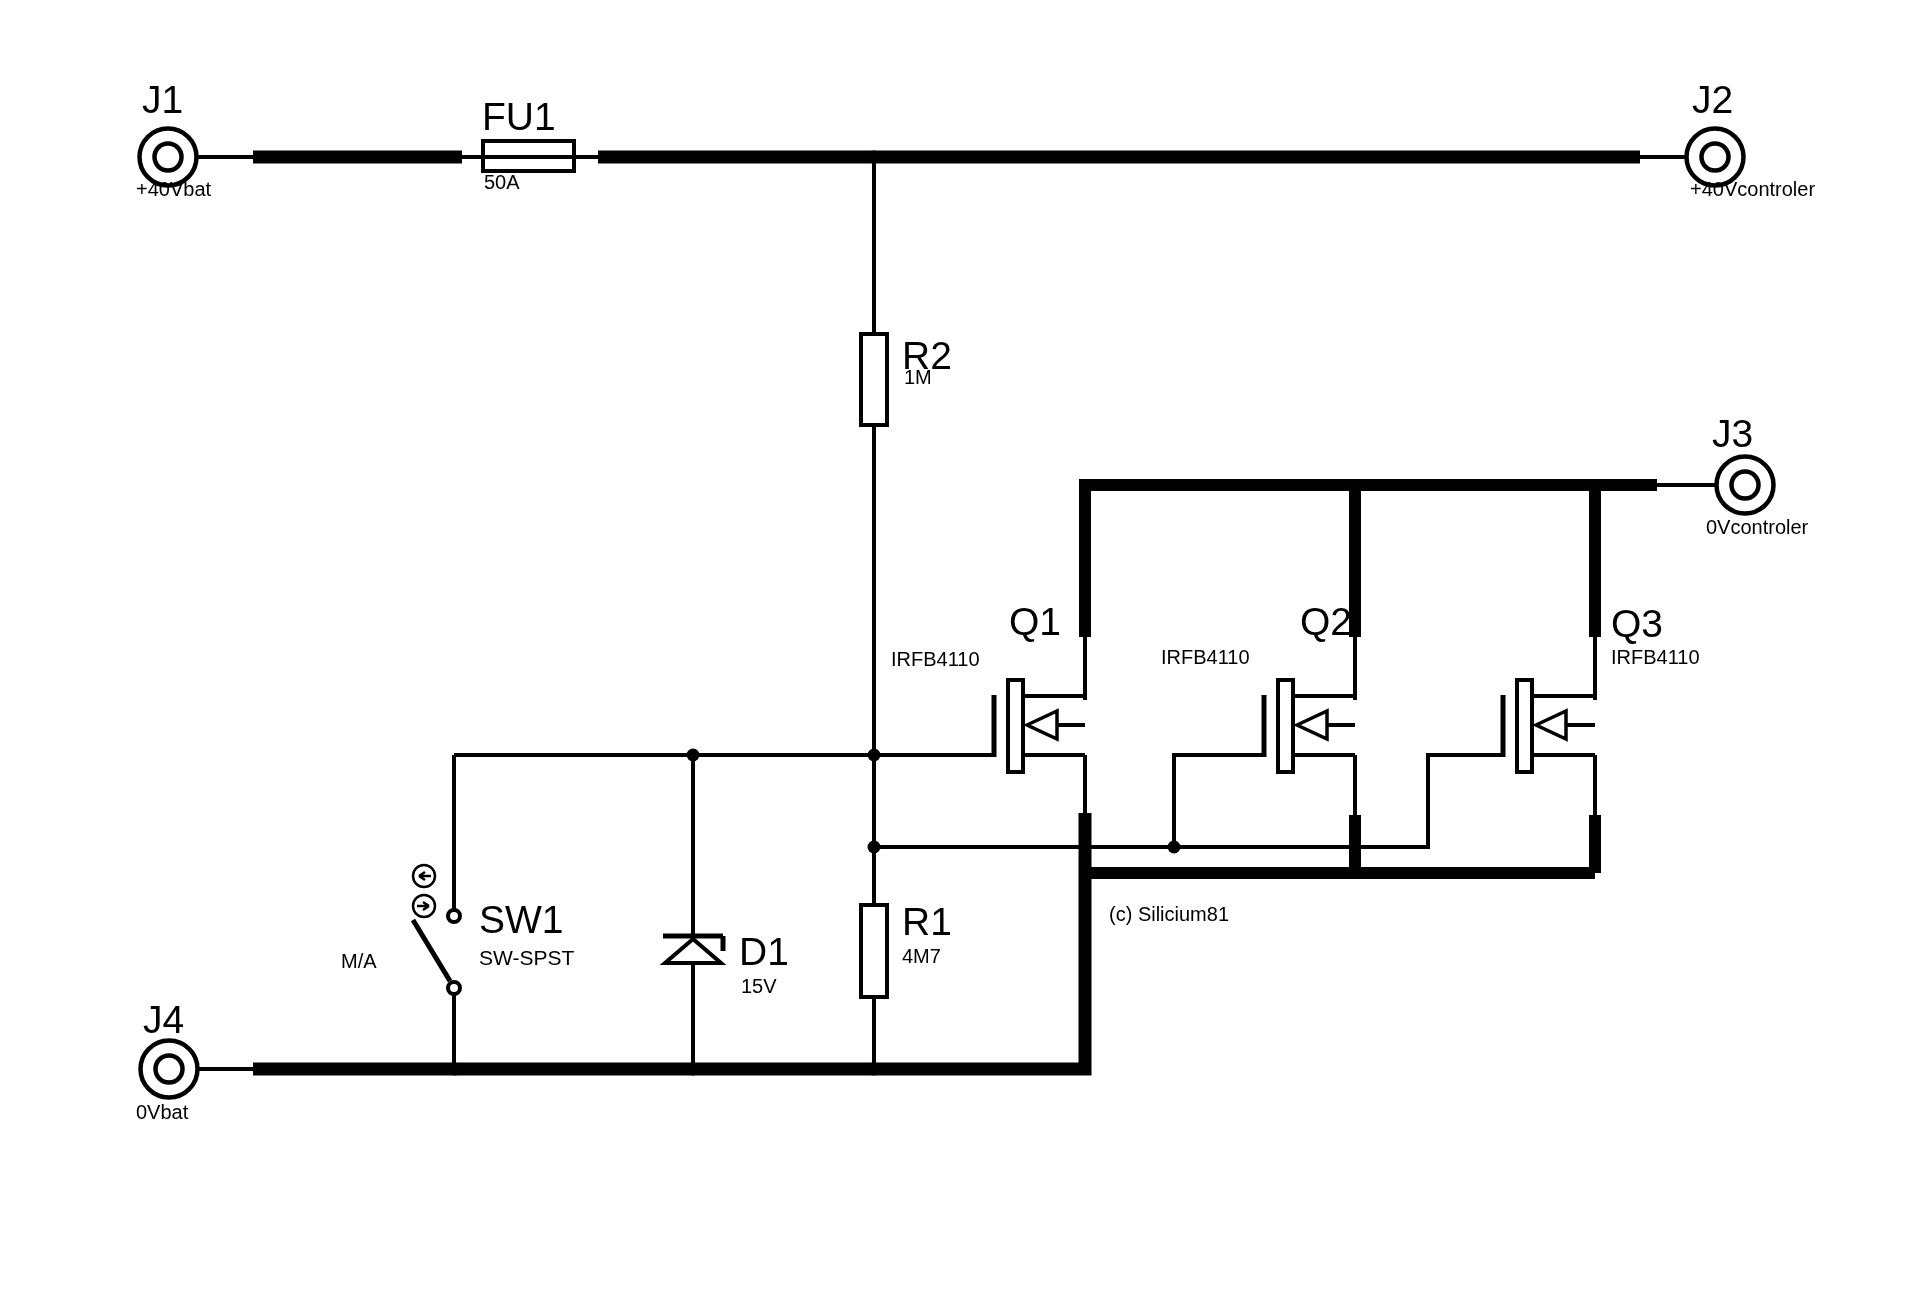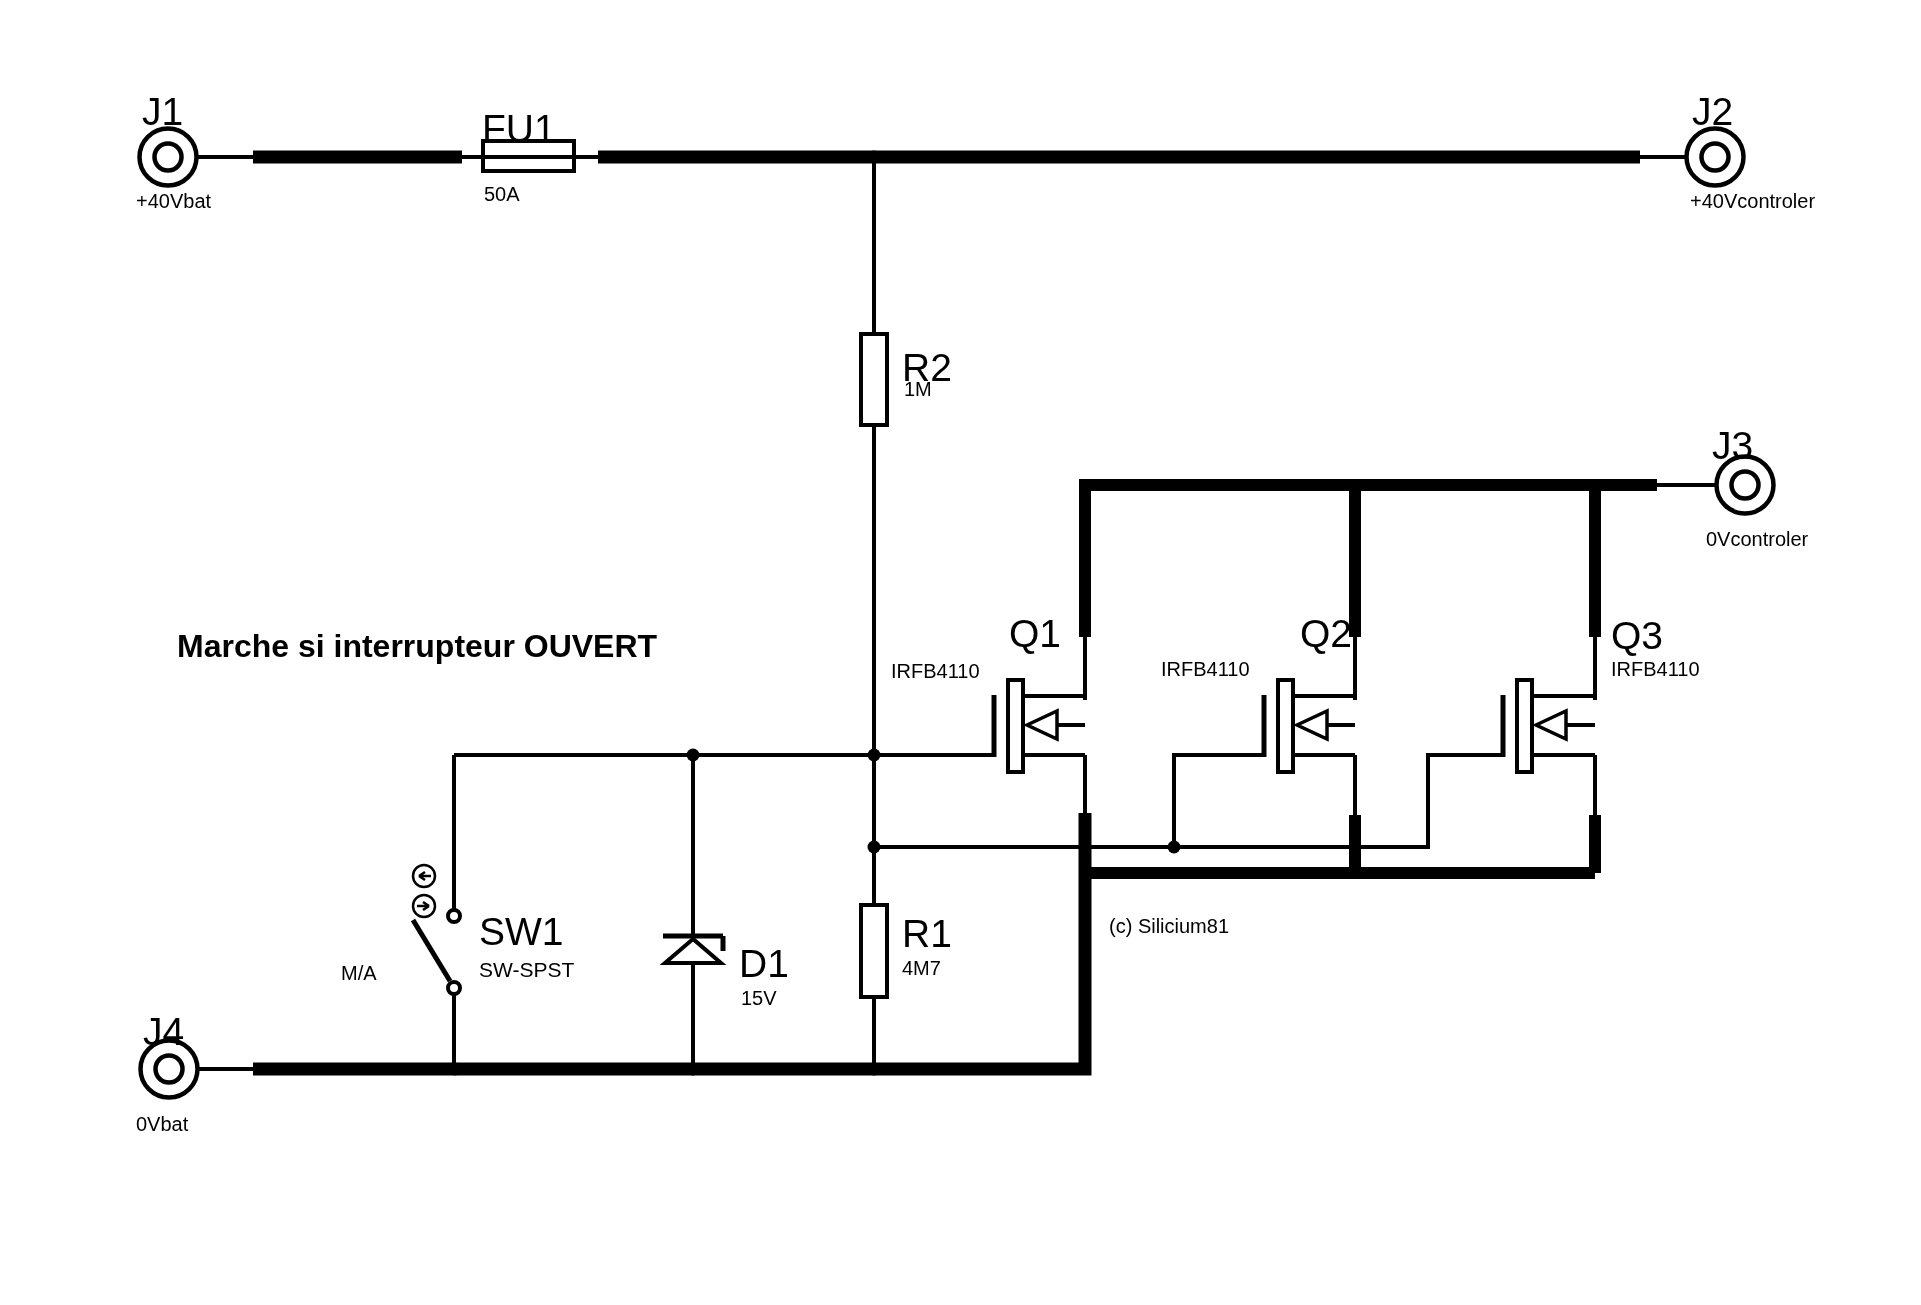--- a/index.html
+++ b/index.html
@@ -1,19 +1,19 @@
 <!DOCTYPE html>
 <html><head>
 <meta charset="utf-8">
 <style>
   html,body{margin:0;padding:0;background:#fff;}
   #canvas{position:relative;width:1921px;height:1305px;background:#ffffff;overflow:hidden;
           font-family:"Liberation Sans",sans-serif;color:#000;}
   #schematic-svg{position:absolute;left:0;top:0;}
-  .lbl{position:absolute;line-height:1;white-space:nowrap;color:#000;margin-top:12px;}
+  .lbl{position:absolute;line-height:1;white-space:nowrap;color:#000;}
   .f39{font-size:39px;}
   .f28{font-size:20px;}
   .f26{font-size:21px;}
   .bold{font-weight:normal;}
   .note{font-size:32px;font-weight:bold;}
   .title{font-size:58px;font-weight:bold;letter-spacing:0px;}
 </style>
 </head>
 <body>
 
@@ -163,21 +163,20 @@
 
   <div class="lbl f39" style="left:1692px;top:80px">J2</div>
   <div class="lbl f28" style="left:1690px;top:179px">+40Vcontroler</div>
 
   <div class="lbl f39" style="left:902px;top:336px">R2</div>
   <div class="lbl f28" style="left:904px;top:367px">1M</div>
 
   <div class="lbl f39" style="left:1712px;top:414px">J3</div>
   <div class="lbl f28" style="left:1706px;top:517px">0Vcontroler</div>
 
-  <div class="lbl note" style="left:177px;top:618px">Marche si interrupteur OUVERT</div>
 
   <div class="lbl f39" style="left:1009px;top:602px">Q1</div>
   <div class="lbl f28" style="left:891px;top:649px">IRFB4110</div>
 
   <div class="lbl f39" style="left:1300px;top:602px">Q2</div>
   <div class="lbl f28" style="left:1161px;top:647px">IRFB4110</div>
 
   <div class="lbl f39" style="left:1611px;top:604px">Q3</div>
   <div class="lbl f28" style="left:1611px;top:647px">IRFB4110</div>
 

